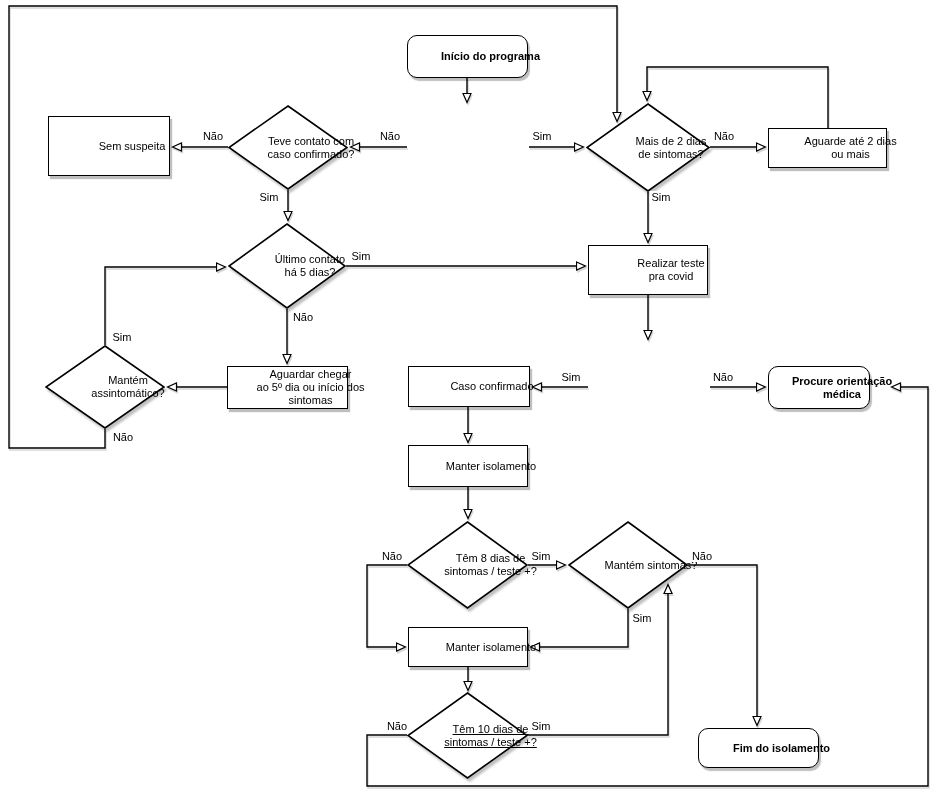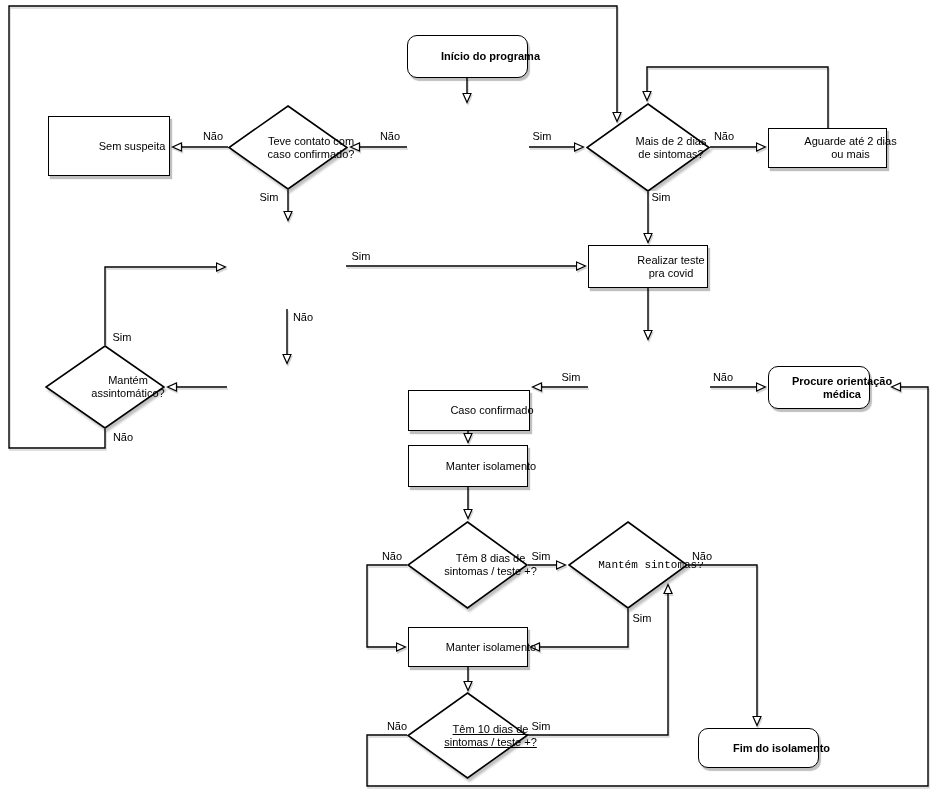--- a/index.html
+++ b/index.html
@@ -93,36 +93,52 @@
         <div>Mais de 2 dias</div>
         <div>de sintomas?</div>
       </div>
     </div>
     <div class="node rect" style="left: 768px; top: 128px; width: 119px; height: 40px;">
       <div class="lines">
         <div>Aguarde até 2 dias</div>
         <div>ou mais</div>
       </div>
     </div>
-    <div class="node rect" style="left: 588px; top: 245px; width: 120px; height: 43px; align-items: center;">
+    <div class="node decision" style="left: 228px; top: 223px; width: 118px; height: 86px;">
+      <svg class="diamond" width="118" height="86">
+        <polygon points="59,1 117,43 59,85 1,43"></polygon>
+      </svg>
+      <div class="lines">
+        <div>Último contato</div>
+        <div>há 5 dias?</div>
+      </div>
+    </div>
+    <div class="node rect" style="left: 588px; top: 245px; width: 120px; height: 50px; align-items: center;">
       <div class="lines">
         <div>Realizar teste</div>
         <div>pra covid</div>
       </div>
     </div>
     <div class="node decision" style="left: 45px; top: 345px; width: 120px; height: 84px;">
       <svg class="diamond" width="120" height="84">
         <polygon points="60,1 119,42 60,83 1,42"></polygon>
       </svg>
       <div class="lines">
         <div>Mantém</div>
         <div>assintomático?</div>
       </div>
     </div>
-    <div class="node rect" style="left: 408px; top: 366px; width: 122px; height: 41px; margin-top: 24px;">
+    <div class="node rect" style="left: 227px; top: 366px; width: 121px; height: 43px;">
+      <div class="lines">
+        <div>Aguardar chegar</div>
+        <div>ao 5º dia ou início dos</div>
+        <div>sintomas</div>
+      </div>
+    </div>
+    <div class="node rect" style="left: 408px; top: 366px; width: 122px; height: 41px;">
       <div class="lines">
         <div>Caso confirmado</div>
       </div>
     </div>
     <div class="node rounded" style="left: 768px; top: 366px; width: 102px; height: 43px;">
       <div class="lines">
         <div>Procure orientação</div>
         <div>médica</div>
       </div>
     </div>
@@ -133,21 +149,21 @@
     </div>
     <div class="node decision" style="left: 407px; top: 521px; width: 121px; height: 88px;">
       <svg class="diamond" width="121" height="88">
         <polygon points="60.5,1 120,44 60.5,87 1,44"></polygon>
       </svg>
       <div class="lines">
         <div>Têm 8 dias de</div>
         <div>sintomas / teste +?</div>
       </div>
     </div>
-    <div class="node decision" style="left: 568px; top: 521px; width: 120px; height: 88px; font-family: Liberation Mono, monospace;">
+    <div class="node decision" style="left: 568px; top: 521px; width: 120px; height: 88px;">
       <svg class="diamond" width="120" height="88">
         <polygon points="60,1 119,44 60,87 1,44"></polygon>
       </svg>
       <div class="lines">
         <div>Mantém sintomas?</div>
       </div>
     </div>
     <div class="node rect" style="left: 408px; top: 627px; width: 120px; height: 40px;">
       <div class="lines">
         <div>Manter isolamento</div>

